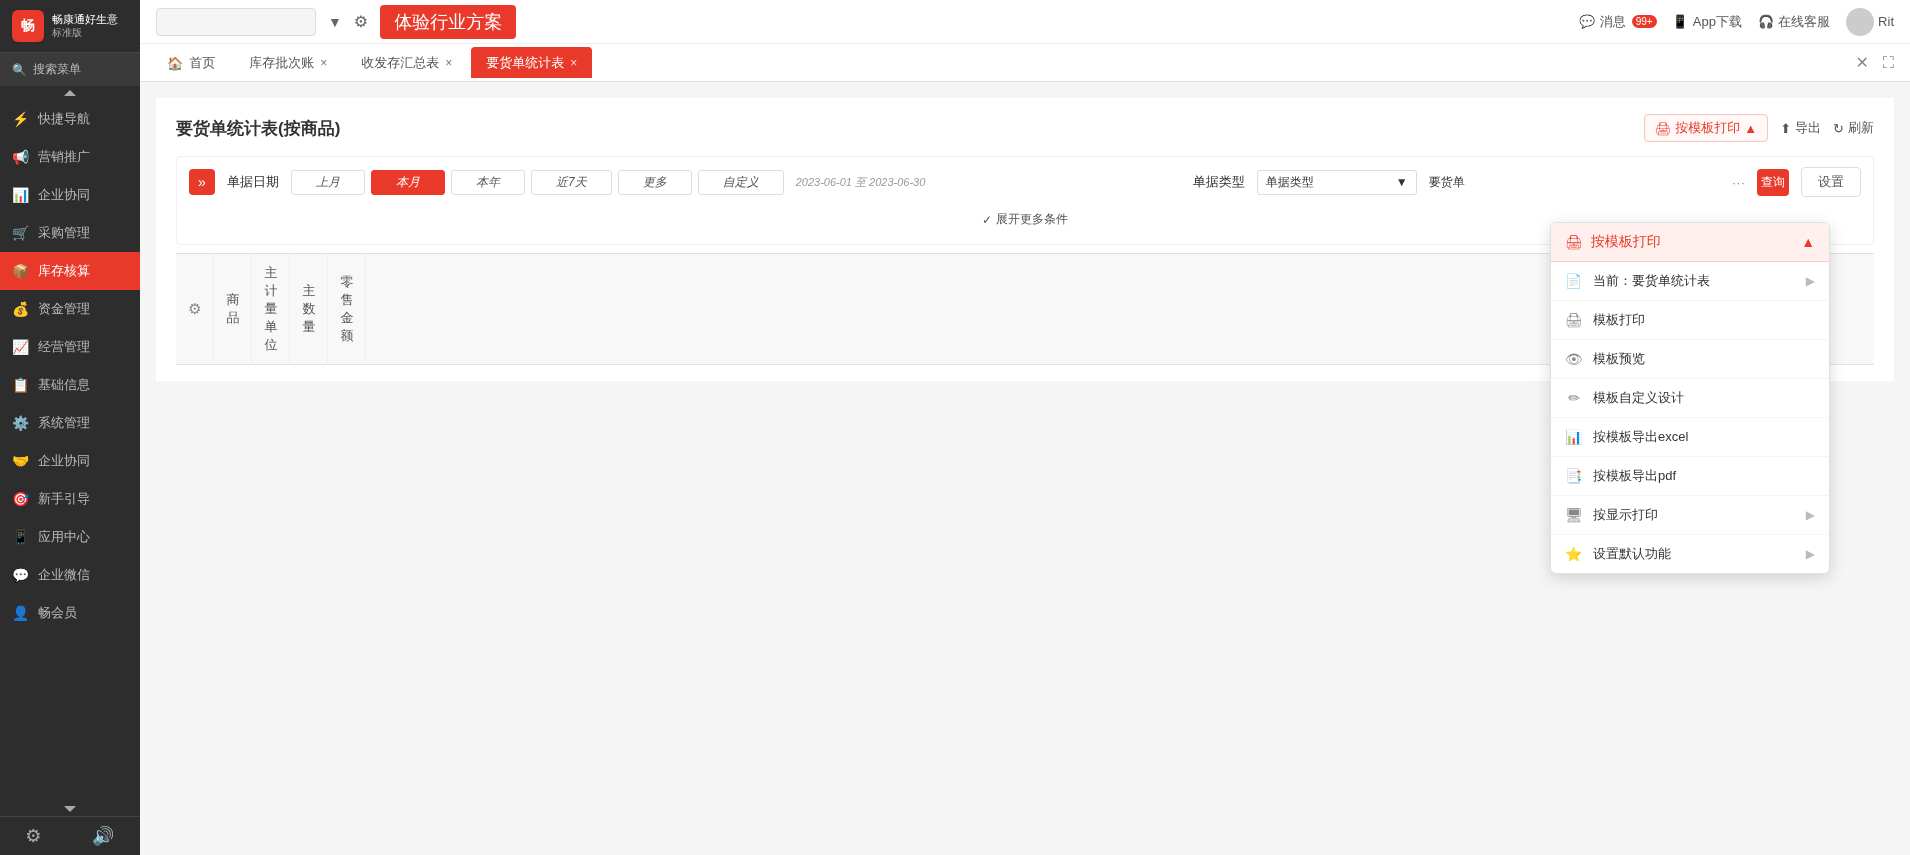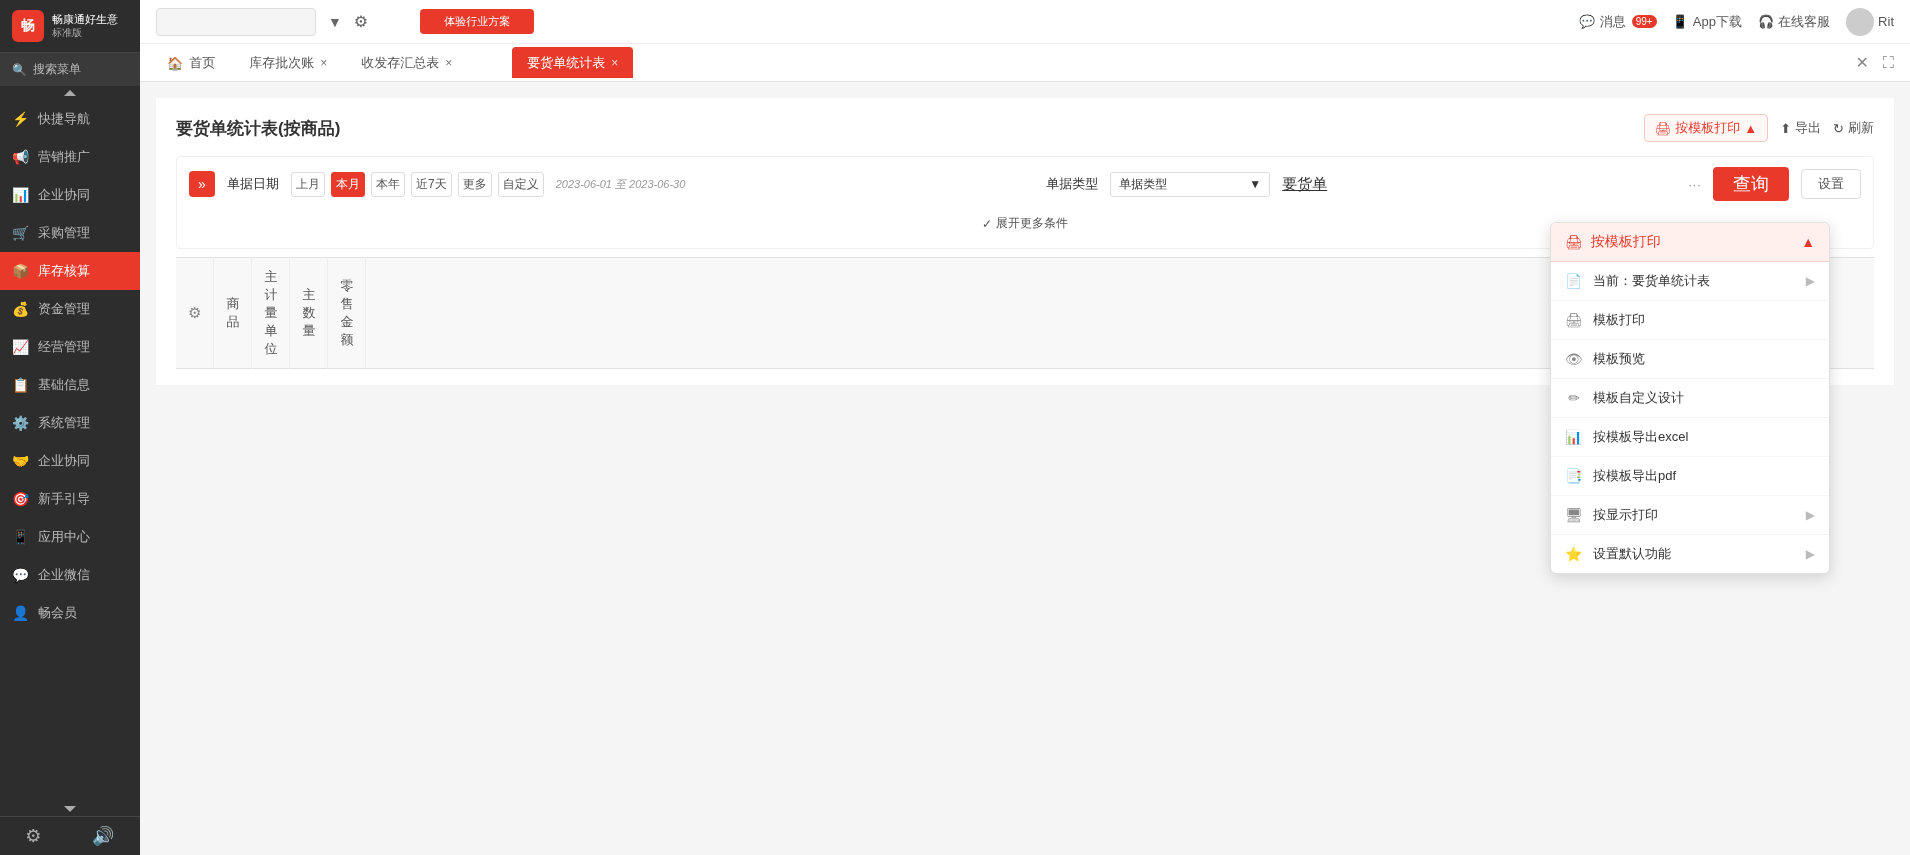--- a/index.html
+++ b/index.html
@@ -119,24 +119,23 @@
       border: none;
       cursor: pointer;
       color: #666;
       font-size: 16px;
     }
     .trial-btn {
       background: #e8392a;
       color: #fff;
       border: none;
       border-radius: 4px;
-      padding: 5px 24px;
-      font-size: 11px;
-      cursor: pointer;
-      margin-left: 40px;
+      padding: 5px 14px;
+      font-size: 18px;
+      cursor: pointer;
     }
     .header-spacer { flex: 1; }
     .header-right {
       display: flex;
       align-items: center;
       gap: 16px;
       color: #555;
       font-size: 13px;
     }
     .header-right-item {
@@ -184,21 +183,20 @@
       display: flex;
       align-items: center;
       gap: 6px;
       border: 1px solid transparent;
       border-bottom: none;
     }
     .tab.active {
       background: #e8392a;
       color: #fff;
       border-color: #e8392a;
-      margin-left: 41px;
     }
     .tab .close-icon { font-size: 12px; cursor: pointer; opacity: 0.8; }
     .tab-home { color: #555; }
 
     
     .content {
       flex: 1;
       overflow: auto;
       background: #f5f5f5;
       position: relative;
@@ -281,27 +279,28 @@
     .filter-label {
       font-size: 13px;
       color: #333;
     }
     .date-filter {
       display: flex;
       align-items: center;
       gap: 6px;
     }
     .date-btn {
-      padding: 3px 4px;
+      padding: 3px 24px;
       border: 1px solid #ddd;
       border-radius: 3px;
       background: #fff;
       cursor: pointer;
       font-size: 12px;
       color: #555;
+      font-style: italic;
     }
     .date-btn.active {
       background: #e8392a;
       color: #fff;
       border-color: #e8392a;
     }
     .date-range {
       font-size: 11px;
       color: #999;
     }
@@ -312,23 +311,22 @@
       border: 1px solid #ddd;
       border-radius: 3px;
       padding: 3px 8px;
       background: #fff;
       cursor: pointer;
       font-size: 12px;
       color: #333;
       min-width: 160px;
     }
     .yaohuodan-label {
-      font-size: 15px;
+      font-size: 12px;
       color: #333;
-      text-decoration: underline;
     }
     .more-filter-row {
       display: flex;
       justify-content: center;
       padding: 6px 0;
     }
     .expand-more-btn {
       display: flex;
       align-items: center;
       gap: 4px;
@@ -645,21 +643,21 @@
           <div style="flex:1;"></div>
           <span class="filter-label">单据类型</span>
           <div class="type-select">
             <span>单据类型</span>
             <span style="flex:1;"></span>
             <span>▼</span>
           </div>
           <span class="yaohuodan-label">要货单</span>
           <div style="flex:1;"></div>
           <span style="cursor:pointer;color:#888;">···</span>
-          <button style="background:#e8392a;color:#fff;border:none;border-radius:4px;padding:5px 20px;cursor:pointer;font-size:18px;">查询</button>
+          <button style="background:#e8392a;color:#fff;border:none;border-radius:4px;padding:5px 4px;cursor:pointer;font-size:12px;">查询</button>
           <button style="background:#fff;color:#555;border:1px solid #ddd;border-radius:4px;padding:5px 16px;cursor:pointer;font-size:13px;">设置</button>
         </div>
         <div class="more-filter-row">
           <button class="expand-more-btn">
             <span>✓</span>
             <span>展开更多条件</span>
           </button>
         </div>
       </div>
 

